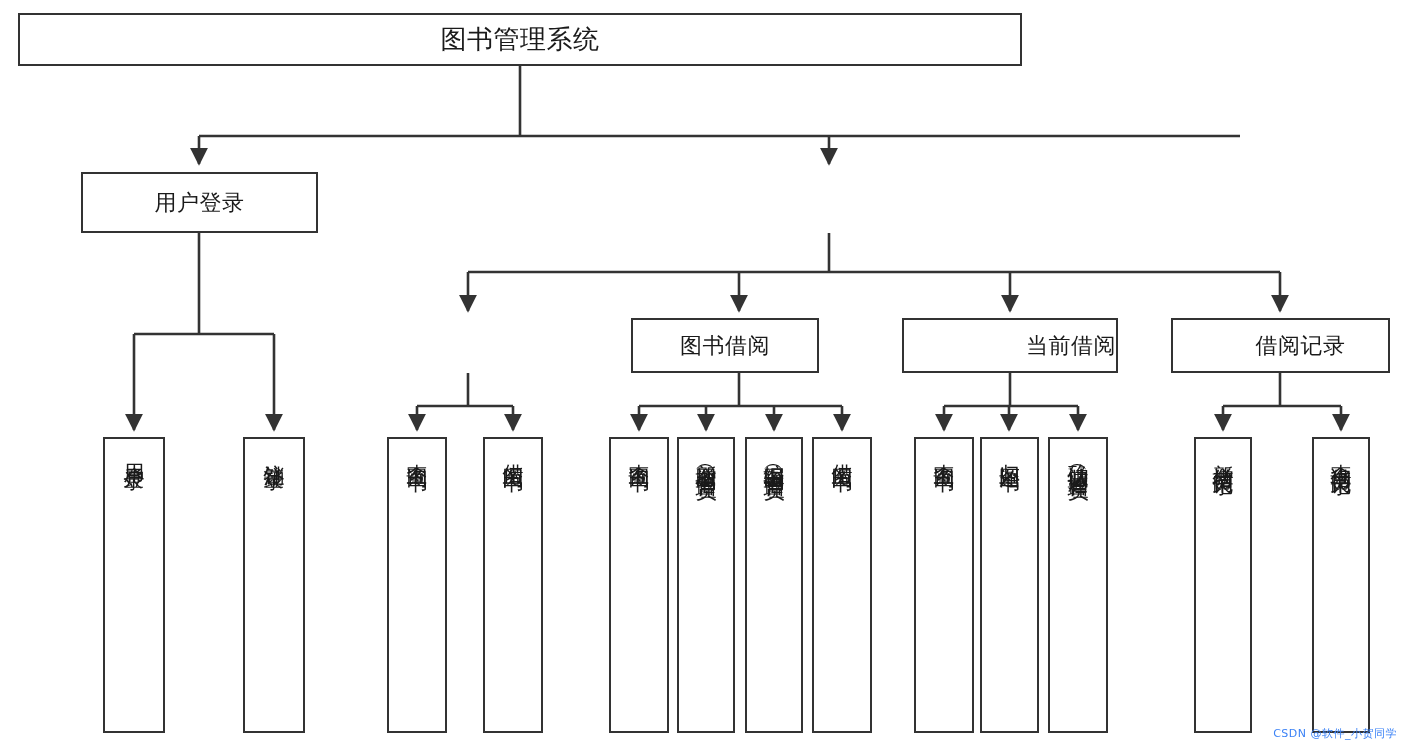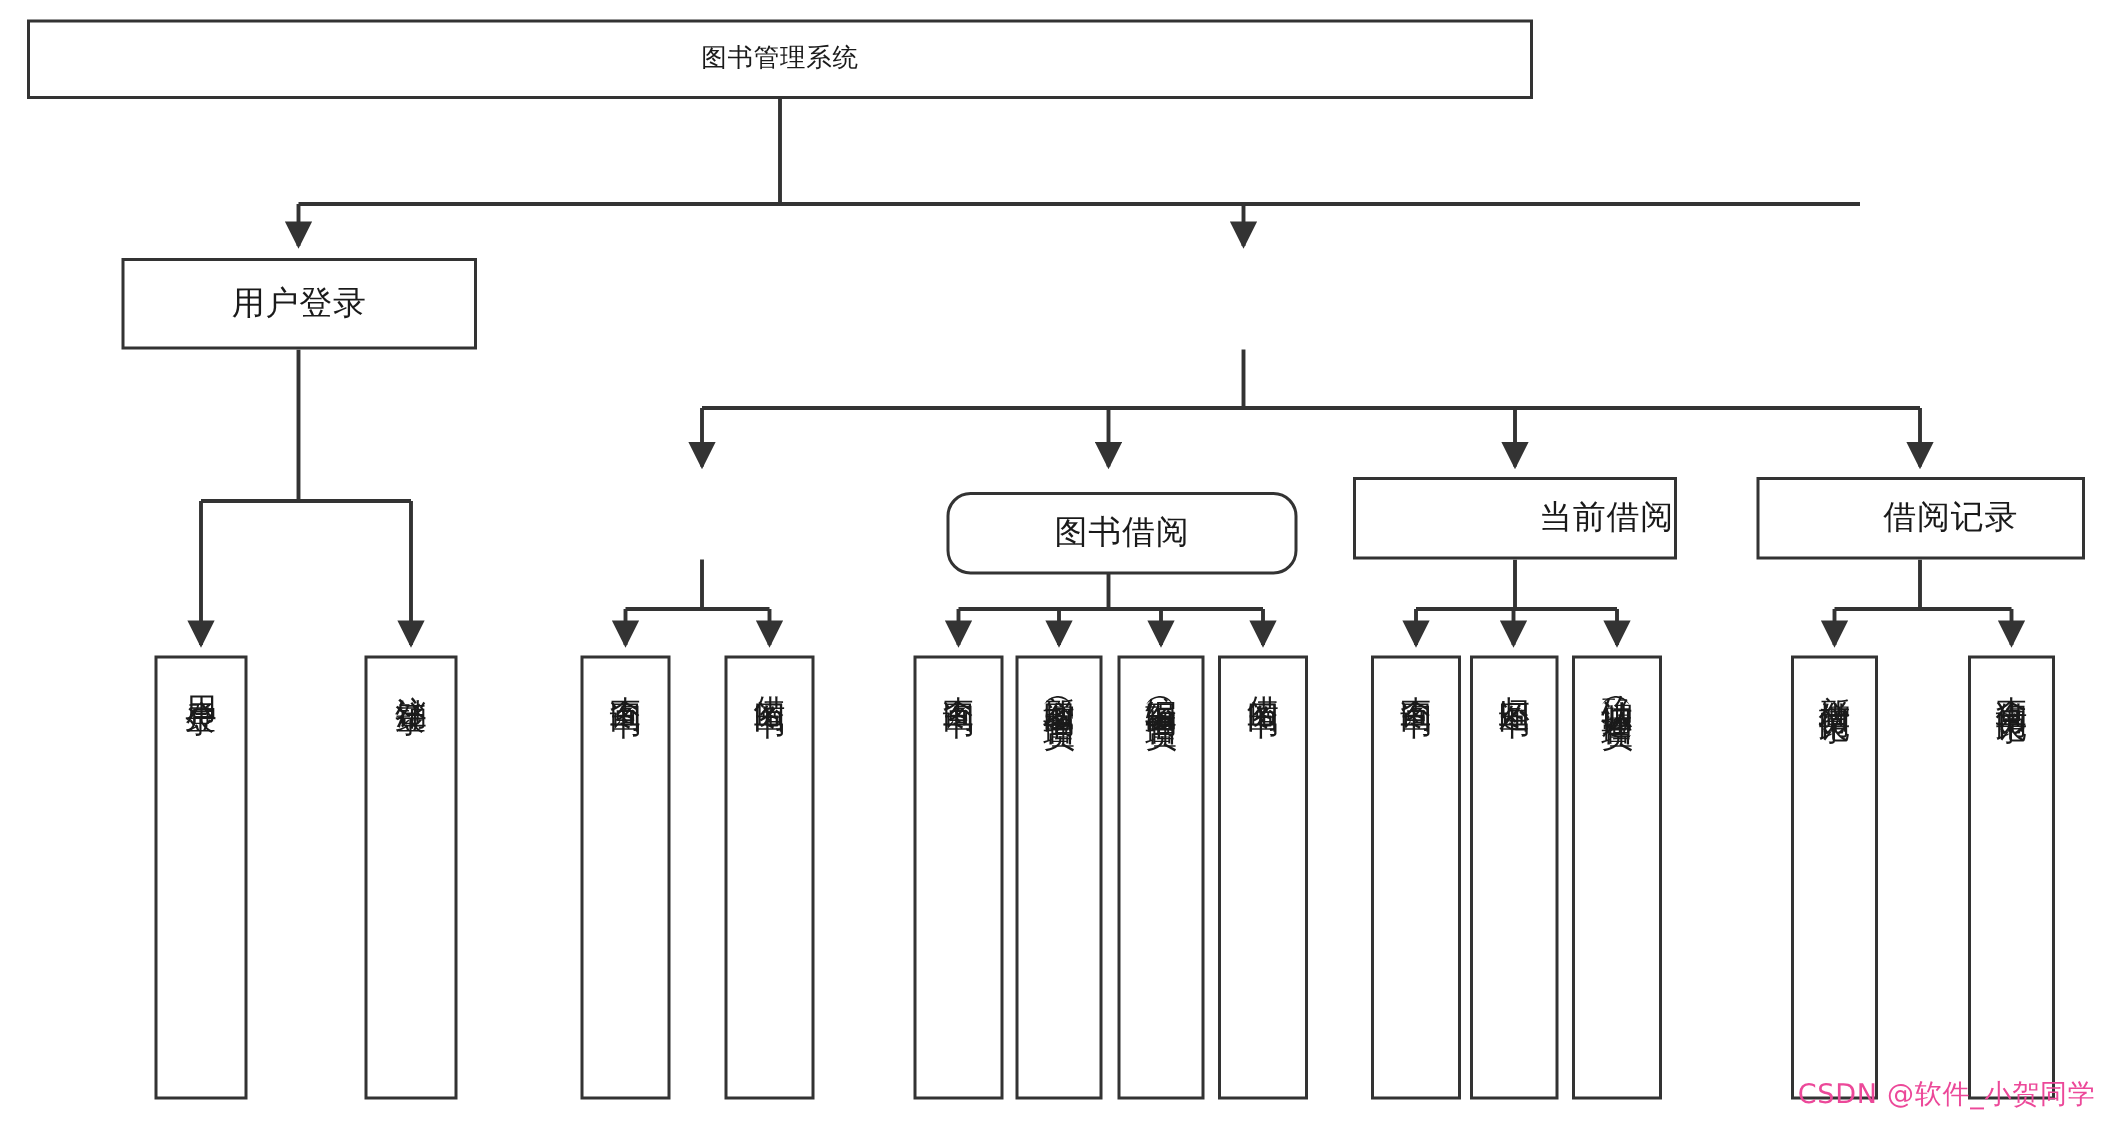--- a/index.html
+++ b/index.html
@@ -41,42 +41,42 @@
     text-align: center;
     line-height: 1.18;
     letter-spacing: 0.5px;
     white-space: nowrap;
   }
   
   .node.horiz .node-label {
     font-size: 22px;
   }
   .node.root .node-label {
-    font-size: 17px;
+    font-size: 26px;
   }
   
   .node.vert {
     align-items: flex-start;
     justify-content: center;
     padding-top: 8px;
   }
   .node.vert .node-label {
     writing-mode: vertical-rl;
     text-orientation: upright;
     font-size: 21px;
     line-height: 1.05;
     letter-spacing: 2.5px;
     white-space: nowrap;
   }
   #watermark {
     position: absolute;
     right: 8px;
     bottom: 6px;
-    font-size: 18px;
-    color: #ec4899;
+    font-size: 11px;
+    color: #3b82f6;
     letter-spacing: 0.5px;
     z-index: 5;
     user-select: none;
   }
 </style>
 </head>
 <body>
 
 <div id="diagram-root">
 
@@ -131,21 +131,21 @@
   </svg>
 
   <div class="node horiz root" style="left:18px; top:13px; width:1004px; height:53px;">
     <span class="node-label">图书管理系统</span>
   </div>
 
   <div class="node horiz" style="left:81px; top:172px; width:237px; height:61px;">
     <span class="node-label">用户登录</span>
   </div>
 
-  <div class="node horiz" style="left:631px; top:328px; width:234px; height:55px;border-radius:16px;">
+  <div class="node horiz" style="left:631px; top:318px; width:188px; height:55px;">
     <span class="node-label">图书借阅</span>
   </div>
   <div class="node horiz" style="left:902px; top:318px; width:216px; height:55px;justify-content:flex-end;">
     <span class="node-label">当前借阅</span>
   </div>
   <div class="node horiz" style="left:1171px; top:318px; width:219px; height:55px;padding-left:40px;">
     <span class="node-label">借阅记录</span>
   </div>
 
   <div class="node vert" style="left:103px; top:437px; width:62px; height:296px;">

